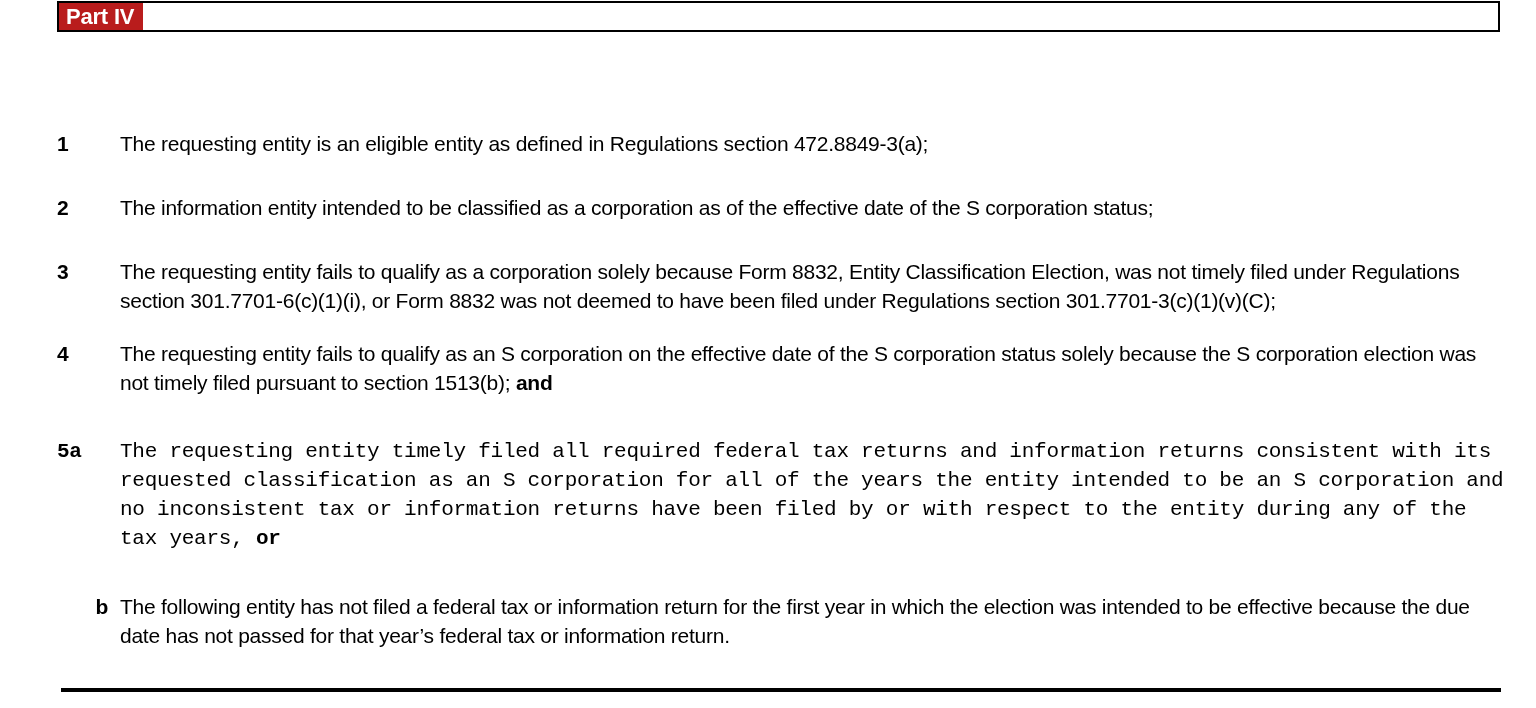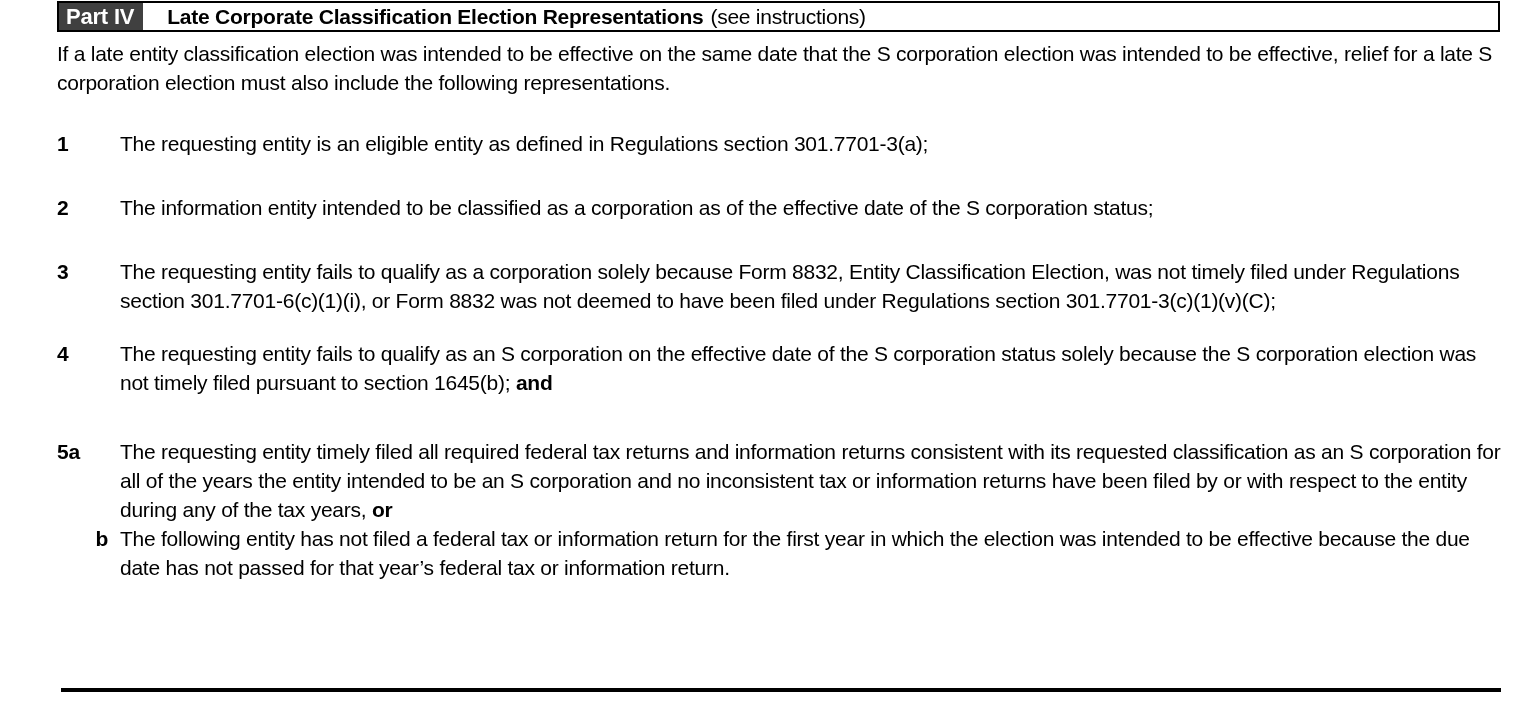--- a/index.html
+++ b/index.html
@@ -28,21 +28,21 @@
     top: 1px;
     width: 1443px;
     height: 31px;
     border: 2px solid #000000;
     box-sizing: border-box;
     display: flex;
     align-items: stretch;
     background: #ffffff;
   }
   .part-tag {
-    background: #404040;
+    background: #b91c1c;
     color: #ffffff;
     font-weight: bold;
     font-size: 22px;
     line-height: 27px;
     padding: 0 9px 0 7px;
     letter-spacing: -0.2px;
     display: flex;
     align-items: center;
     white-space: nowrap;
   }
@@ -126,53 +126,48 @@
     background: #000000;
   }
 </style>
 </head>
 <body>
 
 <div class="form-page">
 
   <div class="part-header">
     <div class="part-tag">Part IV</div>
-    <div class="part-title-wrap">
-      <span class="part-title">Late Corporate Classification Election Representations</span>
-      <span class="part-title-note">(see instructions)</span>
-    </div>
   </div>
 
-  <div class="intro">If a late entity classification election was intended to be effective on the same date that the S corporation election was intended to be effective, relief for a late S corporation election must also include the following representations.</div>
 
   <div class="rows">
 
     <div class="rep-row" style="margin-bottom:35px;">
       <div class="rep-num left">1</div>
-      <div class="rep-text">The requesting entity is an eligible entity as defined in Regulations section 301.7701-3(a);</div>
+      <div class="rep-text">The requesting entity is an eligible entity as defined in Regulations section 472.8849-3(a);</div>
     </div>
 
     <div class="rep-row" style="margin-bottom:35px;">
       <div class="rep-num left">2</div>
       <div class="rep-text">The information entity intended to be classified as a corporation as of the effective date of the S corporation status;</div>
     </div>
 
     <div class="rep-row" style="margin-bottom:24px;">
       <div class="rep-num left">3</div>
       <div class="rep-text">The requesting entity fails to qualify as a corporation solely because Form 8832, Entity Classification Election, was not timely filed under Regulations section 301.7701-6(c)(1)(i), or Form 8832 was not deemed to have been filed under Regulations section 301.7701-3(c)(1)(v)(C);</div>
     </div>
 
     <div class="rep-row" style="margin-bottom:40px;">
       <div class="rep-num left">4</div>
       <div class="rep-text">
-        <span>The requesting entity fails to qualify as an S corporation on the effective date of the S corporation status solely because the S corporation election was not timely filed pursuant to section 1645(b); </span><b>and</b>
+        <span>The requesting entity fails to qualify as an S corporation on the effective date of the S corporation status solely because the S corporation election was not timely filed pursuant to section 1513(b); </span><b>and</b>
       </div>
     </div>
 
-    <div class="rep-row" style="">
+    <div class="rep-row" style="margin-bottom:39px;font-family:Liberation Mono, monospace;">
       <div class="rep-num left">5a</div>
       <div class="rep-text">
         <span>The requesting entity timely filed all required federal tax returns and information returns consistent with its requested classification as an S corporation for all of the years the entity intended to be an S corporation and no inconsistent tax or information returns have been filed by or with respect to the entity during any of the tax years, </span><b>or</b>
       </div>
     </div>
 
     <div class="rep-row">
       <div class="rep-num right">b</div>
       <div class="rep-text">The following entity has not filed a federal tax or information return for the first year in which the election was intended to be effective because the due date has not passed for that year’s federal tax or information return.</div>
     </div>

